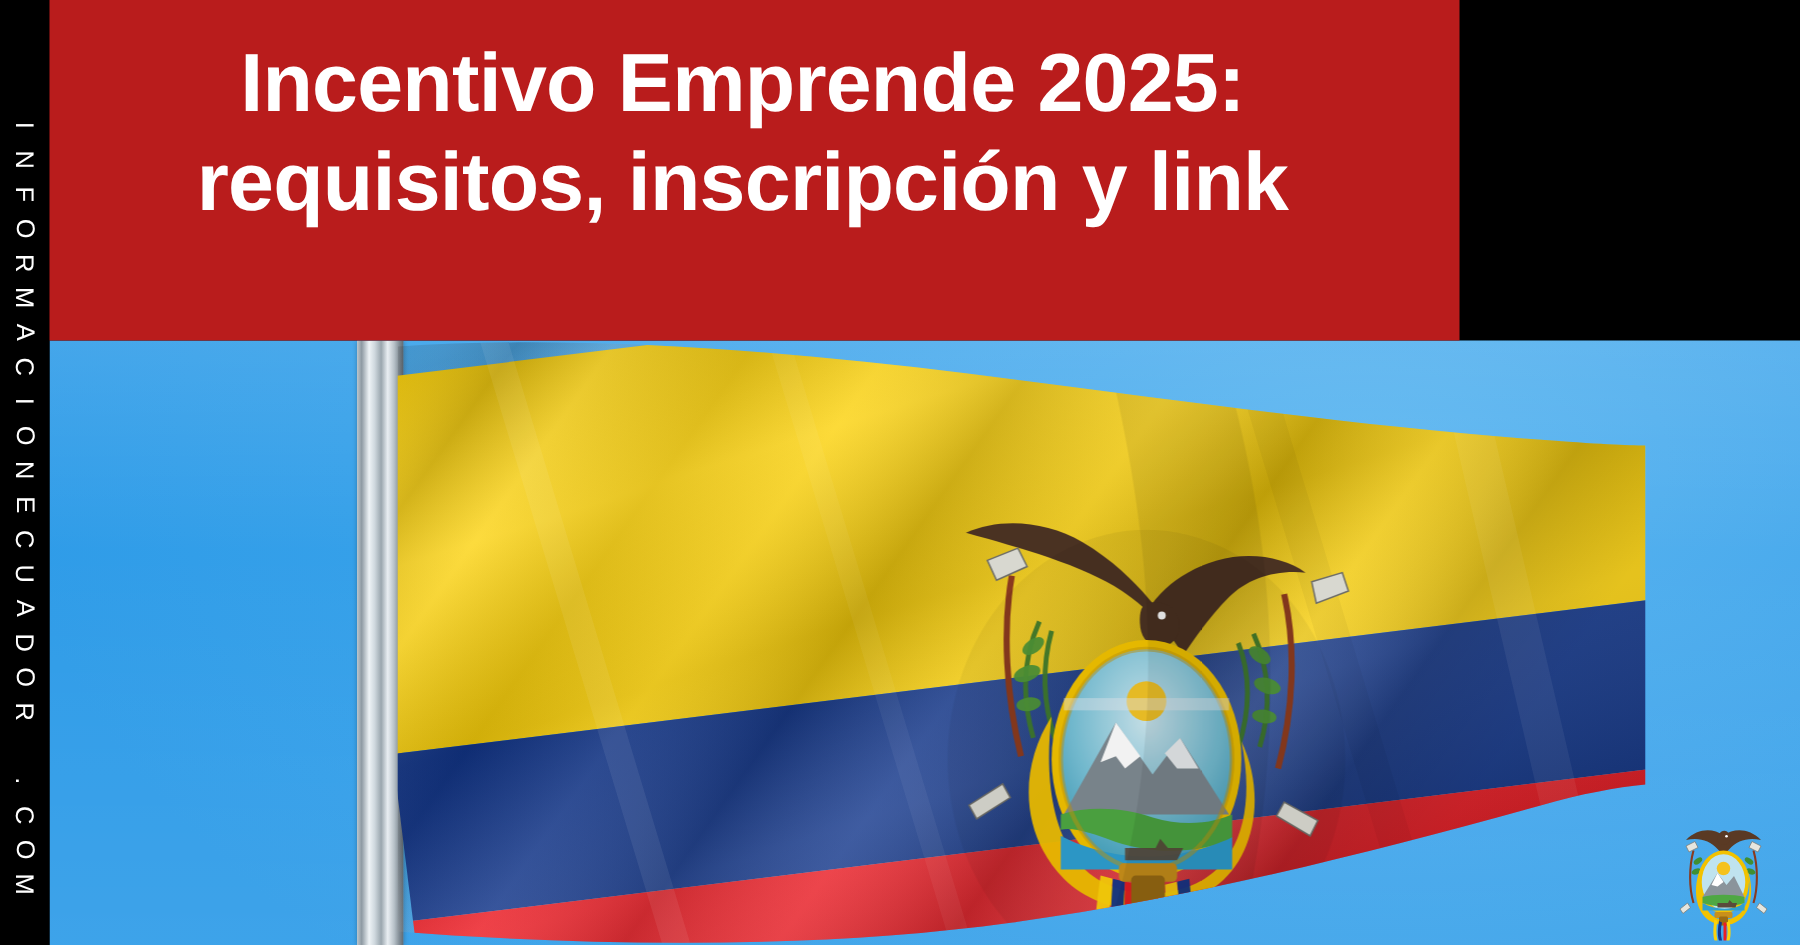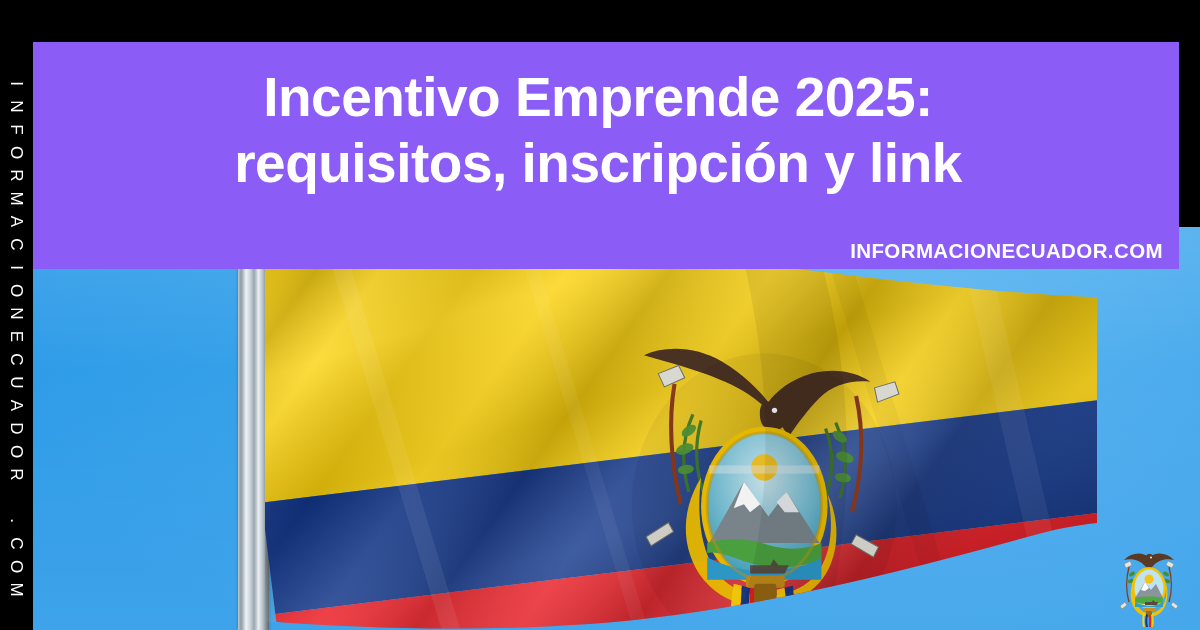--- a/index.html
+++ b/index.html
@@ -88,25 +88,24 @@
     height: 410px;
     z-index: 6;
   }
   #flag svg { display: block; }
 
   
   #banner {
     position: absolute;
     left: 33px;
     top: 0;
-    width: 1146px;
+    width: 940px;
     height: 227px;
-    background: #8b5cf6;
+    background: #b91c1c;
     z-index: 50;
-    margin-top: 42px;
   }
   #title {
     position: absolute;
     left: 0;
     right: 16px;
     top: 22px;
     color: #ffffff;
     font-size: 55px;
     font-weight: bold;
     line-height: 66px;
@@ -285,21 +284,20 @@
 
           <path d="M470,0 C500,120 520,260 470,410 L560,410 C600,250 580,110 545,0 Z" fill="#000000" opacity="0.07"></path>
         </g>
       </svg>
     </div>
   </div>
 
   <div id="banner">
     <div id="title">Incentivo Emprende 2025:
 requisitos, inscripción y link</div>
-    <div id="site-url">INFORMACIONECUADOR.COM</div>
   </div>
 
   <div id="sidebar">
     <div id="sidebar-text">
         <span>I</span>
         <span>N</span>
         <span>F</span>
         <span>O</span>
         <span>R</span>
         <span>M</span>

